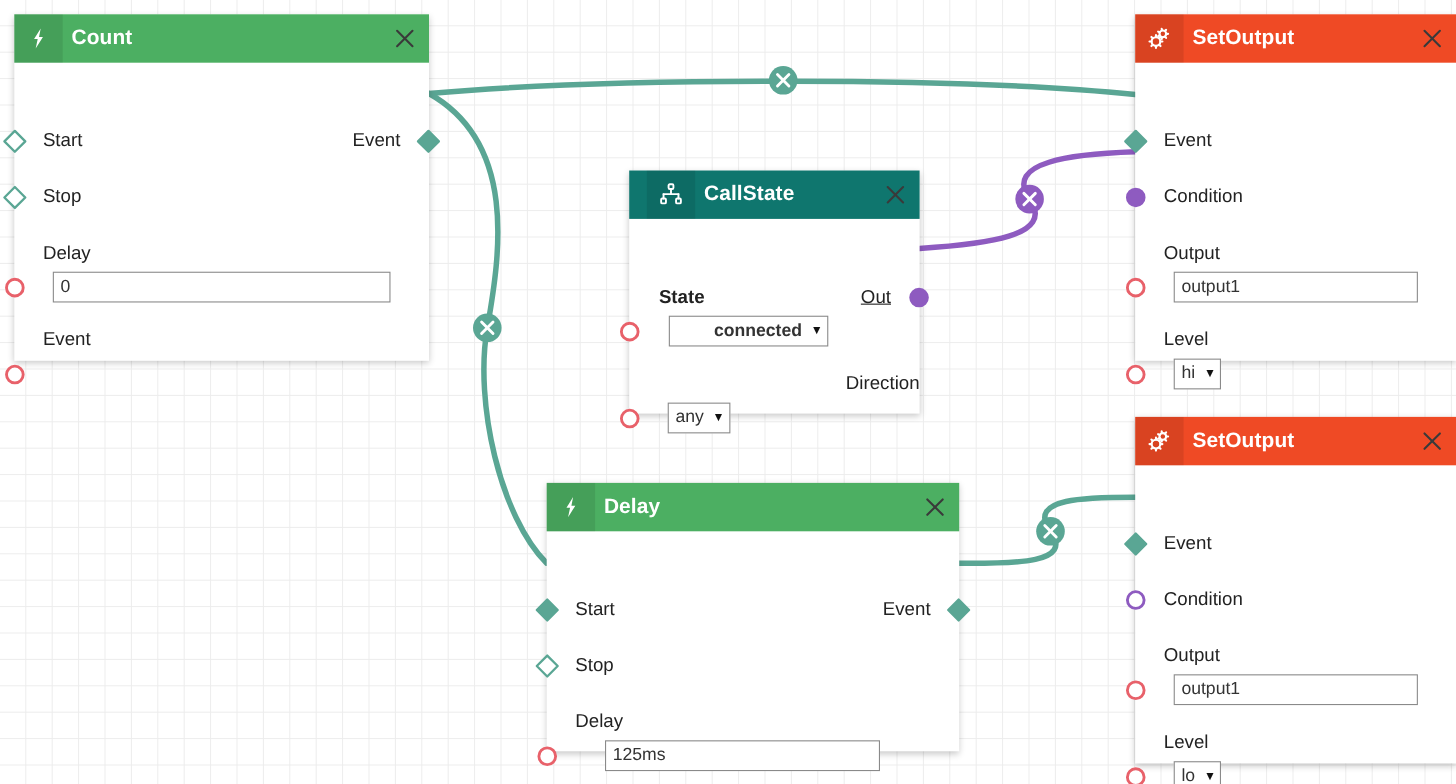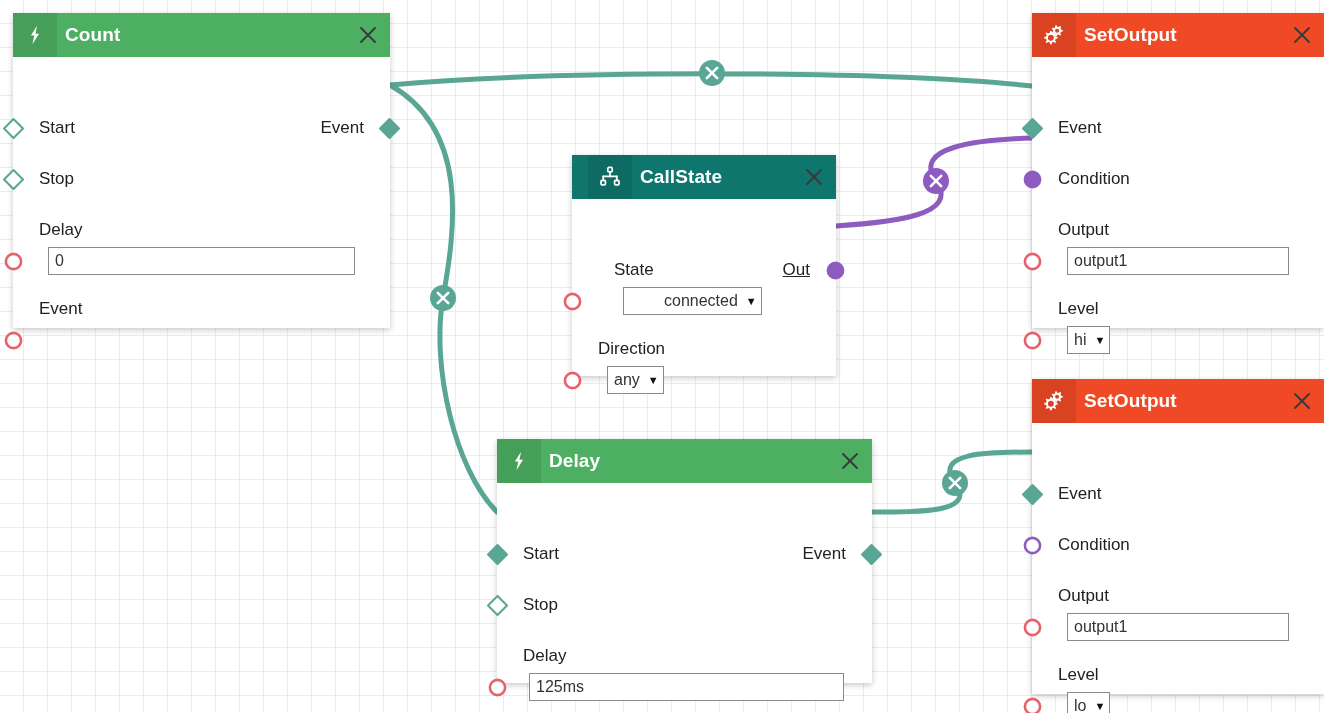--- a/index.html
+++ b/index.html
@@ -335,30 +335,30 @@
               </g>
             </svg>
           </div>
         </div>
         <div class="node-body">
           <div class="port left" style="top: 90.5px;">
             <svg width="23" height="23" viewBox="0 0 23 23">
               <circle cx="11.5" cy="11.5" r="7.6" fill="#ffffff" stroke="#e8616a" stroke-width="2.6"></circle>
             </svg>
           </div>
-          <div class="row" style="position: absolute; left: 16px; top: 60px; width: 264px;"><div class="row-label" style="margin-left: 26px;">State</div><div class="field-select" style="margin-left: 35px; margin-top: 6px; padding-left: 40px;">
+          <div class="row" style="position: absolute; left: 1px; top: 60px; width: 264px; font-weight: bold;"><div class="row-label" style="margin-left: 26px;">State</div><div class="field-select" style="margin-left: 35px; margin-top: 6px; padding-left: 40px;">
               <span class="sel-value">connected</span>
               <span class="sel-caret">▼</span>
             </div></div>
           <div class="port left" style="top: 169.5px;">
             <svg width="23" height="23" viewBox="0 0 23 23">
               <circle cx="11.5" cy="11.5" r="7.6" fill="#ffffff" stroke="#e8616a" stroke-width="2.6"></circle>
             </svg>
           </div>
-          <div class="row" style="position: absolute; left: 0px; top: 139px; width: 264px;"><div class="row-label" style="margin-left: 26px;">Direction</div><div class="field-select" style="margin-left: 35px; margin-top: 6px;">
+          <div class="row" style="position: absolute; left: 0px; top: 139px; width: 264px;"><div class="row-label" style="margin-left: 26px; text-align: right;">Direction</div><div class="field-select" style="margin-left: 35px; margin-top: 6px;">
               <span class="sel-value">any</span>
               <span class="sel-caret">▼</span>
             </div></div>
           <div class="row" style="position: absolute; left: 0px; top: 60px; width: 264px;">
             <div class="row-label right" style="margin-right: 26px; text-decoration: underline;">Out</div>
           </div>
           <div class="port right" style="top: 59.5px;">
             <svg width="23" height="23" viewBox="0 0 23 23">
               <circle cx="11.5" cy="11.5" r="7.6" fill="#8e5bc0" stroke="#8e5bc0" stroke-width="2.6"></circle>
             </svg>
@@ -397,21 +397,21 @@
             </svg>
           </div>
           <div class="row" style="position: absolute; left: 0px; top: 111px; width: 375px;">
             <div class="row-label" style="margin-left: 26px;">Stop</div>
           </div>
           <div class="port left" style="top: 192.5px;">
             <svg width="23" height="23" viewBox="0 0 23 23">
               <circle cx="11.5" cy="11.5" r="7.6" fill="#ffffff" stroke="#e8616a" stroke-width="2.6"></circle>
             </svg>
           </div>
-          <div class="row" style="position: absolute; left: 0px; top: 162px; width: 375px;"><div class="row-label" style="margin-left: 26px;">Delay</div><input class="field-text" type="text" value="125ms" style="margin-left: 32px; margin-top: 6px; width: 315px;"></div>
+          <div class="row" style="position: absolute; left: 0px; top: 162px; width: 375px;"><div class="row-label" style="margin-left: 26px;">Delay</div><input class="field-text" type="text" value="125ms" style="margin-left: 53px; margin-top: 6px; width: 250px;"></div>
           <div class="row" style="position: absolute; left: 0px; top: 60px; width: 375px;">
             <div class="row-label right" style="margin-right: 26px;">Event</div>
           </div>
           <div class="port right" style="top: 59.5px;">
             <svg width="23" height="23" viewBox="0 0 23 23">
               <path d="M11.5 2 L21 11.5 L11.5 21 L2 11.5 Z" fill="#5aa694" stroke="#5aa694" stroke-width="2.1" stroke-linejoin="round"></path>
             </svg>
           </div>
         </div>
       </div>

